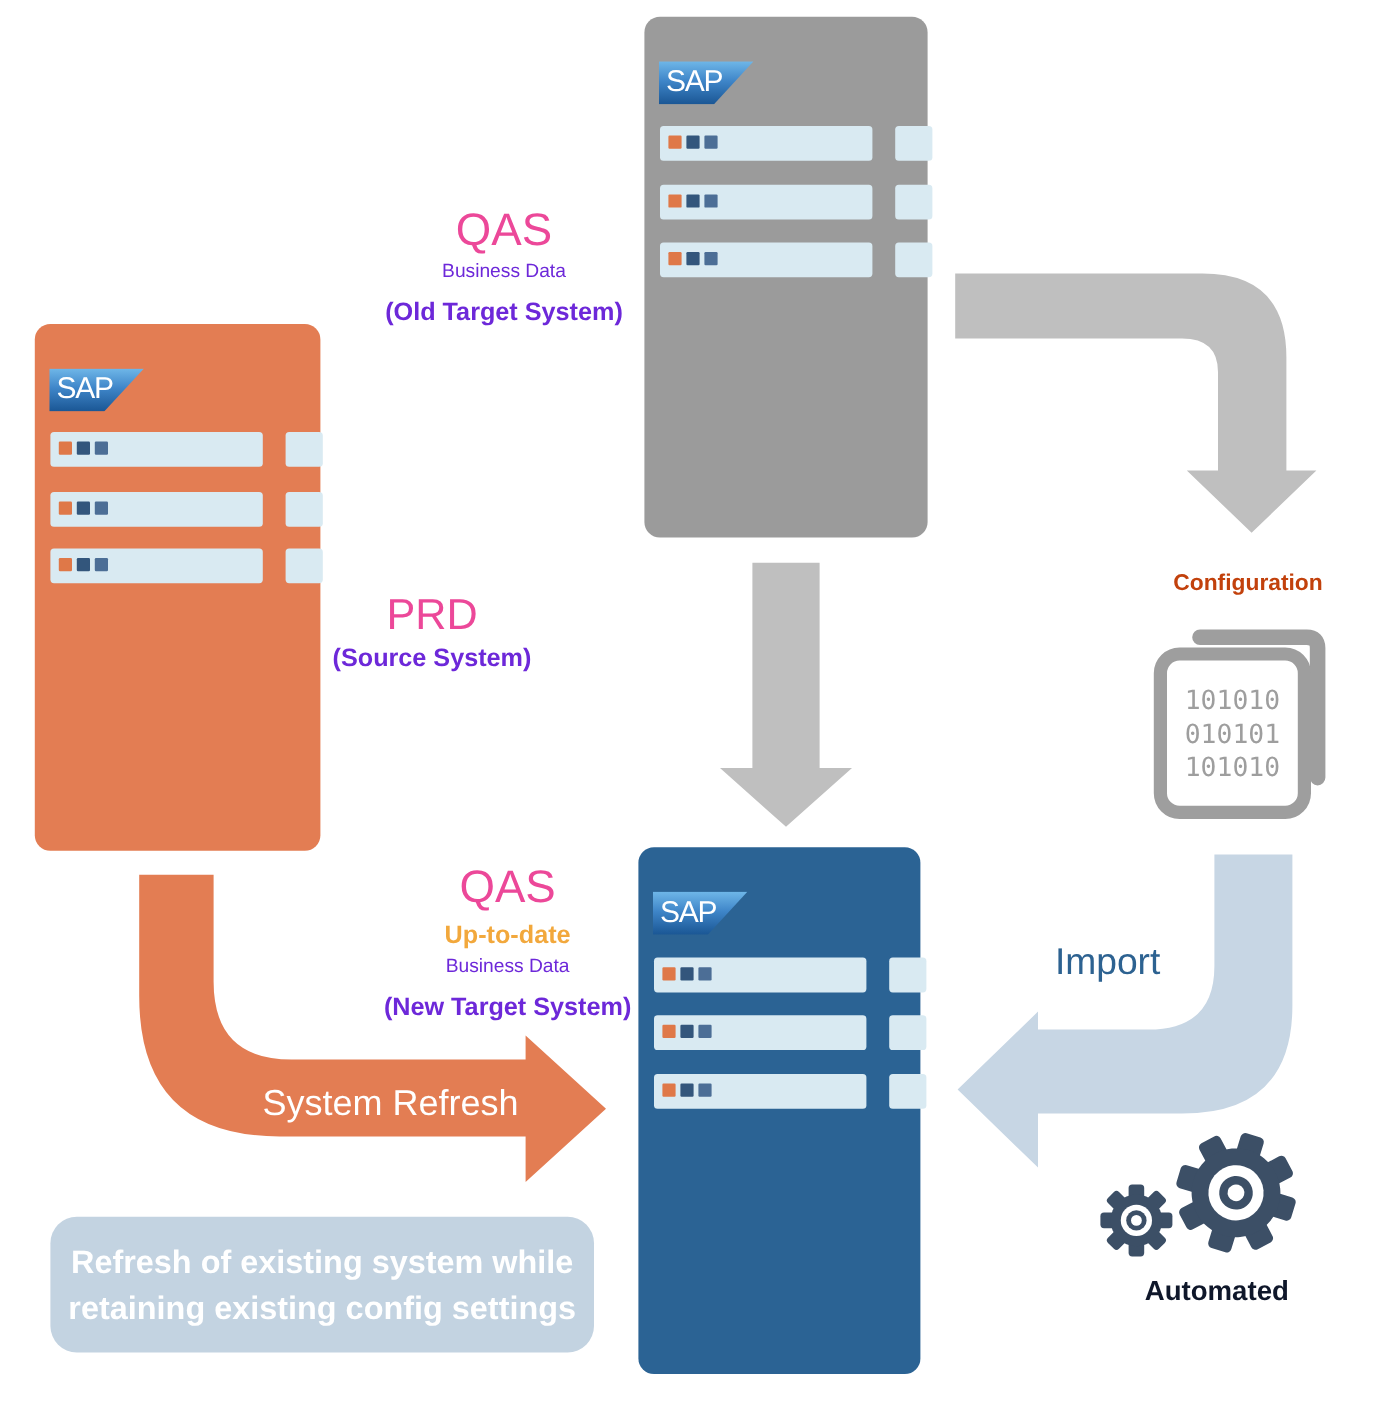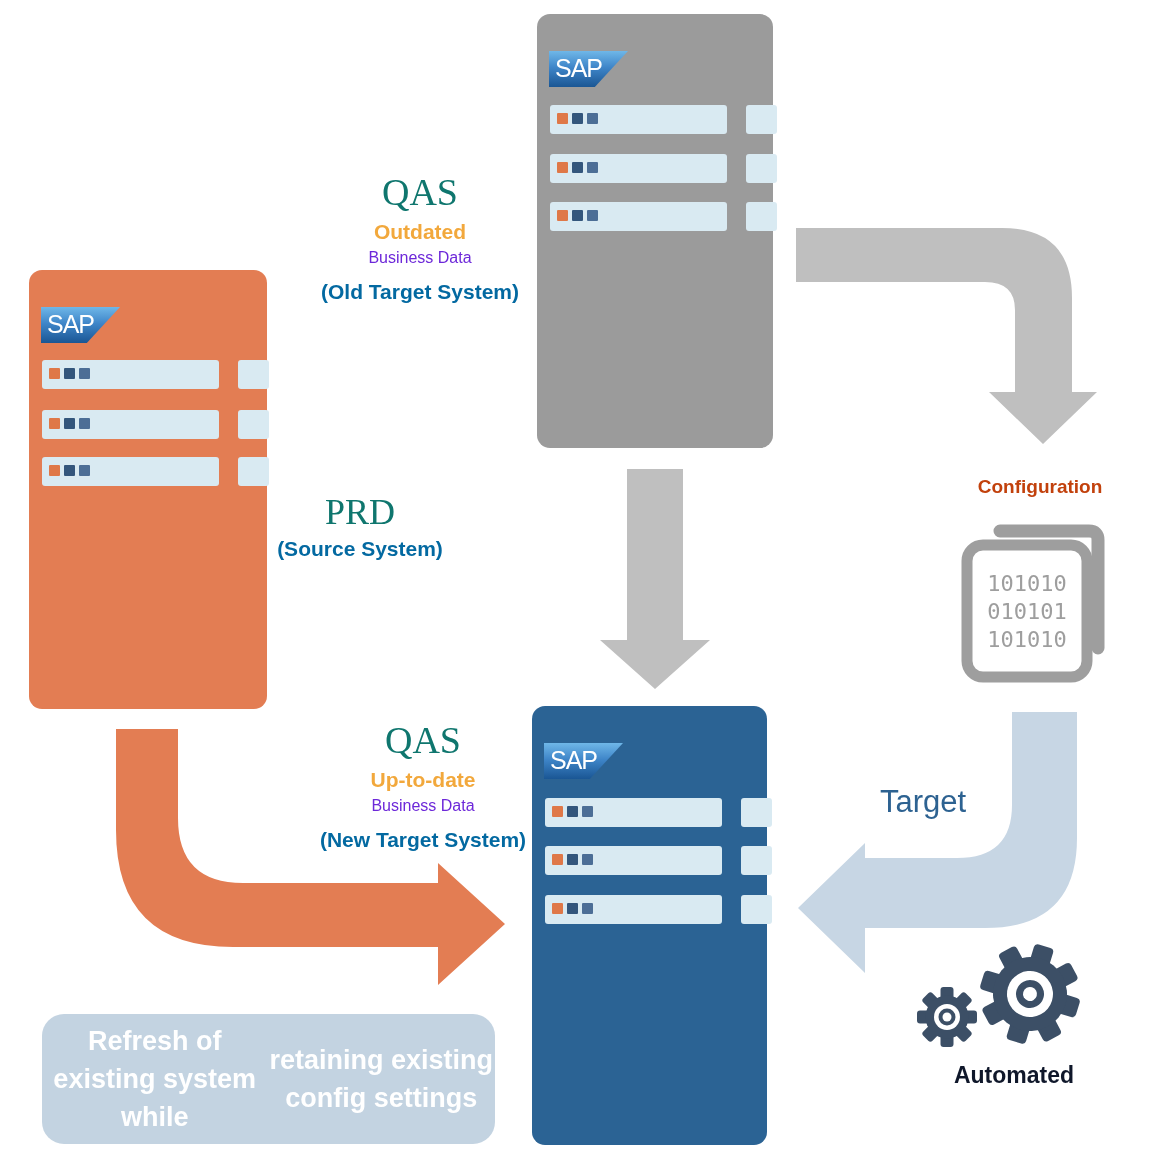--- a/index.html
+++ b/index.html
@@ -18,35 +18,35 @@
   }
   .server-row{position:absolute;left:13px;height:29px;width:214px;}
   .row-bar{position:absolute;left:0;top:0;width:177px;height:29px;background:#d9eaf2;border-radius:3px;}
   .dot{position:absolute;top:8px;width:11px;height:11px;border-radius:1px;}
   .dot-1{left:7px;background:#df7848;}
   .dot-2{left:22px;background:#33567c;}
   .dot-3{left:37px;background:#4c6e96;}
   .row-side{position:absolute;left:196px;top:0;width:31px;height:29px;background:#d9eaf2;border-radius:3px;}
 
   .node-label{position:absolute;text-align:center;z-index:2;}
-  .nl-title{font-size:38px;line-height:44px;color:#0f766e;font-family:Liberation Serif, serif;}
+  .nl-title{font-size:38px;line-height:44px;color:#ec4899;}
   .nl-status{font-size:21px;line-height:26px;font-weight:bold;color:#f2a83c;margin-top:5px;}
   .nl-data{font-size:16px;line-height:26px;font-weight:normal;color:#6d28d9;}
-  .nl-sys{font-size:21px;line-height:26px;font-weight:bold;color:#0369a1;margin-top:8px;}
+  .nl-sys{font-size:21px;line-height:26px;font-weight:bold;color:#6d28d9;margin-top:8px;}
 
   .flow-label{position:absolute;text-align:center;font-size:31px;color:#2d6291;z-index:3;}
   .flow-label-white{position:absolute;text-align:center;font-size:30px;color:#ffffff;z-index:3;}
 
   .config-label{position:absolute;text-align:center;font-size:19px;font-weight:bold;color:#c2410c;z-index:2;}
   .auto-label{position:absolute;text-align:center;font-size:23px;line-height:31px;font-weight:bold;color:#0f172a;z-index:2;}
 
   .note-box{
-    position:absolute;left:42px;top:1014px;width:453px;height:130px;
+    position:absolute;left:42px;top:1014px;width:453px;height:113px;
     background:#c3d3e1;border-radius:22px;z-index:2;
-    display:flex;flex-direction:row;justify-content:center;align-items:center;
+    display:flex;flex-direction:column;justify-content:center;align-items:center;
     color:#ffffff;font-size:27px;line-height:38px;font-weight:600;text-align:center;
   }
 </style>
 </head>
 <body>
 
 <div class="canvas">
 
   <svg class="layer-svg" width="1158" height="1168" viewBox="0 0 1158 1168">
 
@@ -183,38 +183,38 @@
         <span class="dot dot-1"></span>
         <span class="dot dot-2"></span>
         <span class="dot dot-3"></span>
       </div>
       <div class="row-side"></div>
     </div>
   </div>
 
   <div class="node-label" style="left:290px;top:170px;width:260px;">
     <div class="nl-title">QAS</div>
-    <div class="nl-status">Outdated</div>
     <div class="nl-data">Business Data</div>
     <div class="nl-sys">(Old Target System)</div>
   </div>
 
   <div class="node-label" style="left:255px;top:490px;width:210px;">
     <div class="nl-title" style="font-size:36px;">PRD</div>
     <div class="nl-sys" style="margin-top:2px;">(Source System)</div>
   </div>
 
   <div class="node-label" style="left:293px;top:718px;width:260px;">
     <div class="nl-title">QAS</div>
     <div class="nl-status">Up-to-date</div>
     <div class="nl-data">Business Data</div>
     <div class="nl-sys">(New Target System)</div>
   </div>
 
-  <div class="flow-label" style="left:843px;top:784px;width:160px;">Target</div>
+  <div class="flow-label" style="left:843px;top:784px;width:160px;">Import</div>
+  <div class="flow-label-white" style="left:198px;top:903px;width:255px;">System Refresh</div>
 
   <div class="config-label" style="left:950px;top:476px;width:180px;">Configuration</div>
 
   <div class="auto-label" style="left:894px;top:1060px;width:240px;">
     <div>Automated</div>
   </div>
 
   <div class="note-box">
     <div>Refresh of existing system while</div>
     <div>retaining existing config settings</div>

